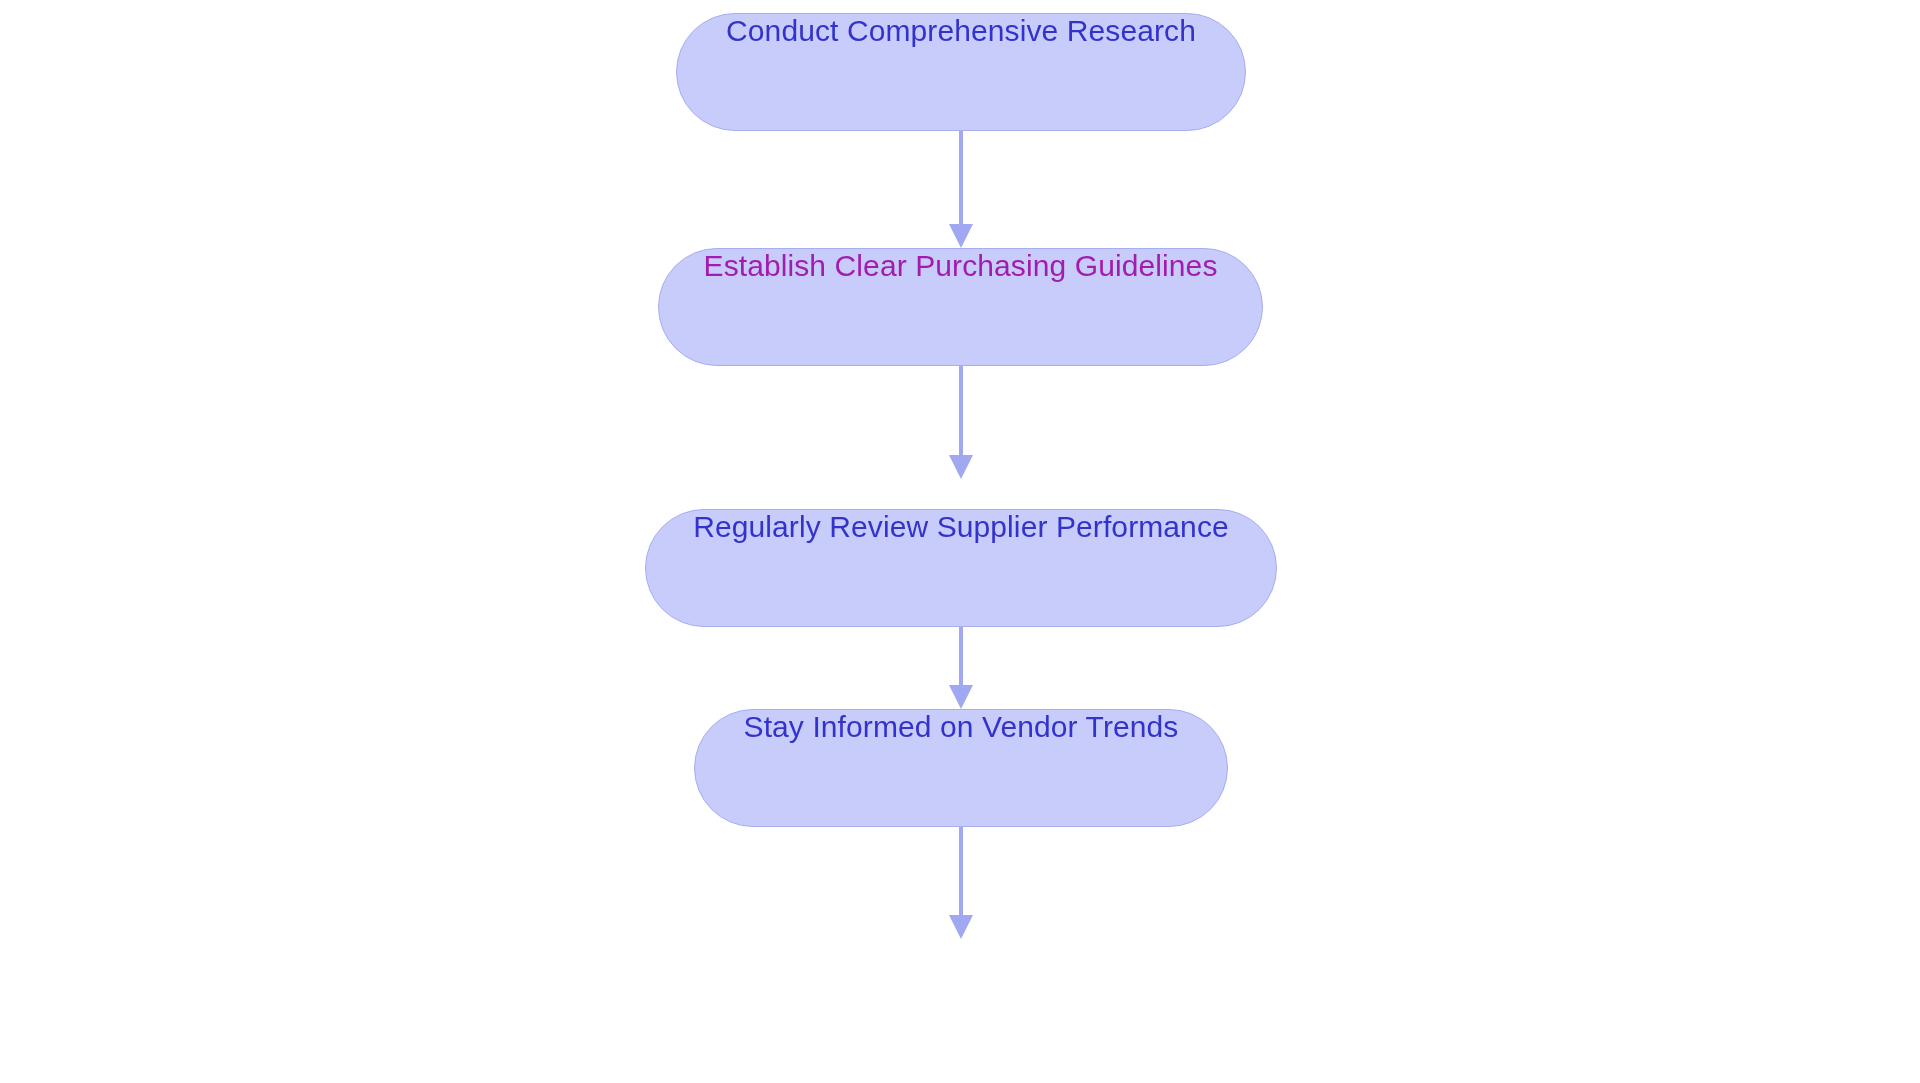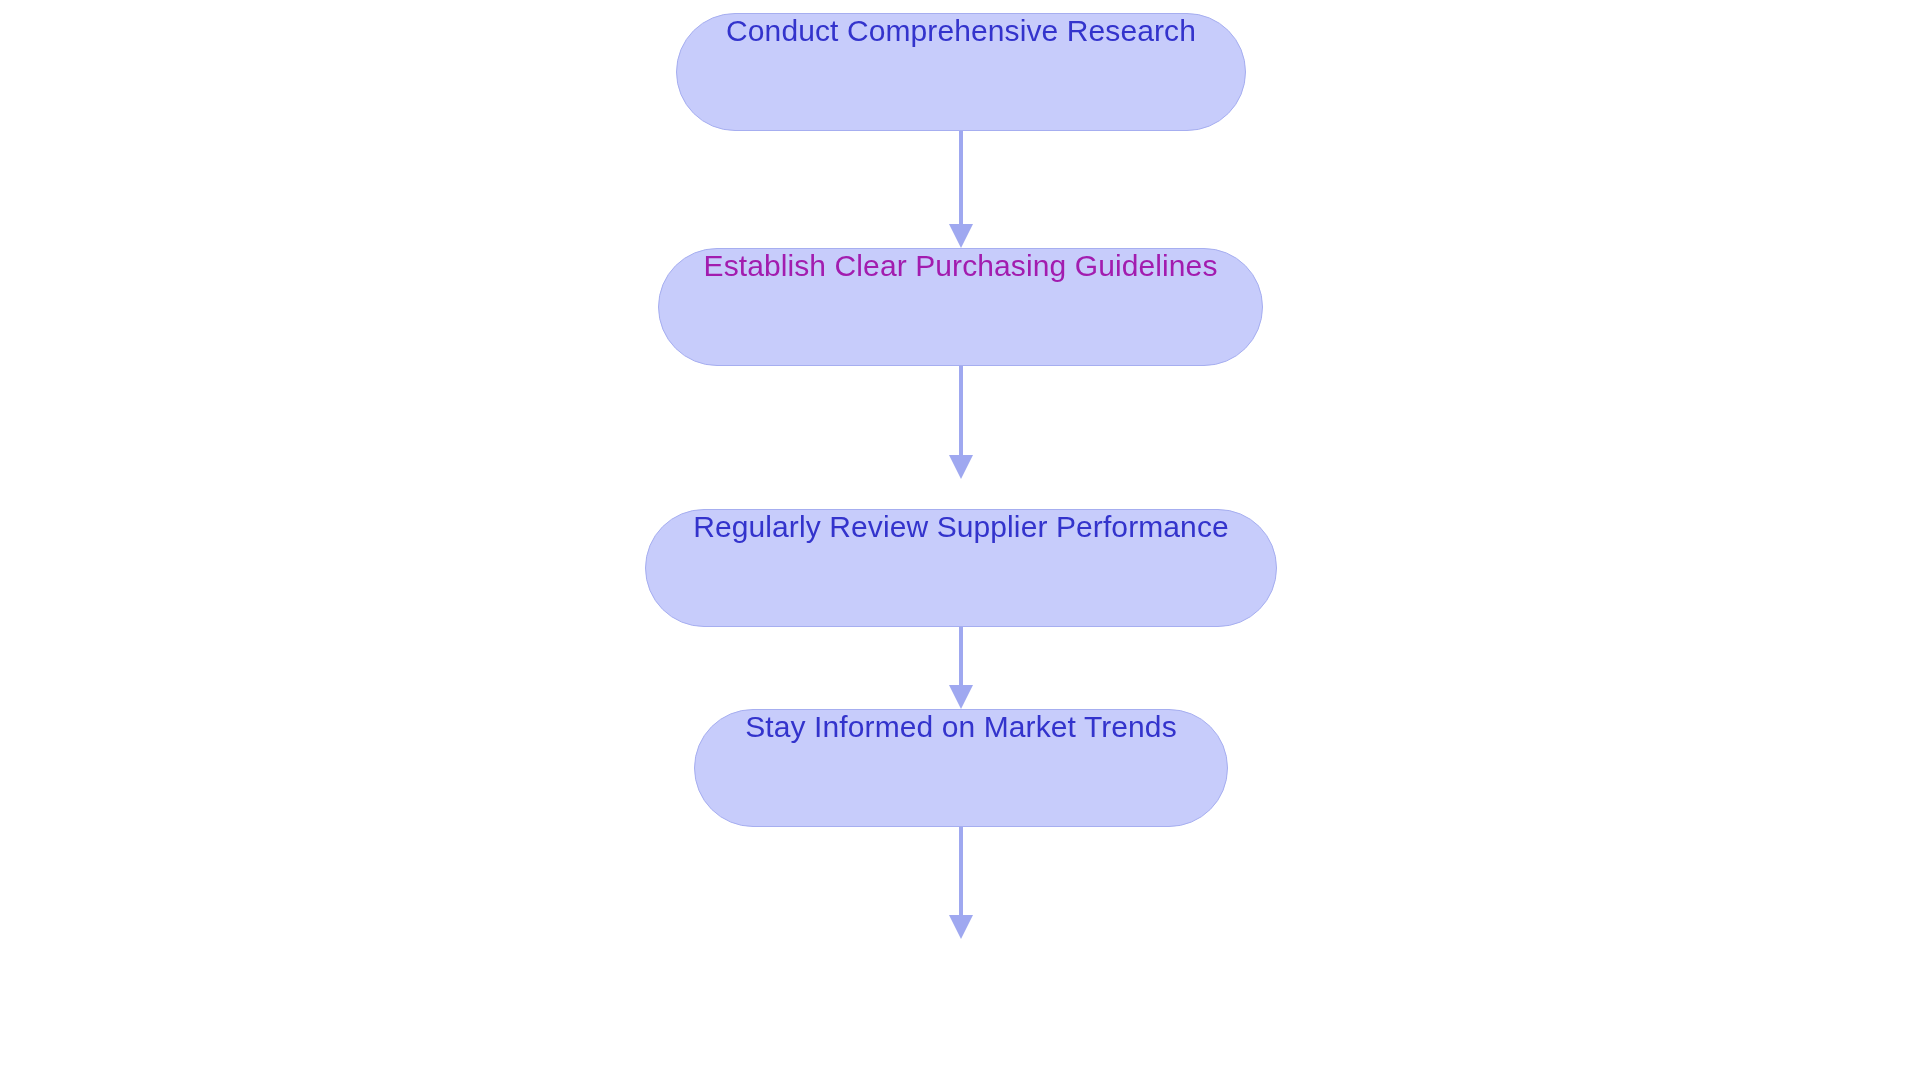--- a/index.html
+++ b/index.html
@@ -91,17 +91,17 @@
 
   <div class="flow-node" style="left: 658px; top: 248px; width: 605px; background: rgb(199, 204, 251); border-color: rgb(166, 174, 240);">
     <span class="flow-node-label" style="color: #a21caf;">Establish Clear Purchasing Guidelines</span>
   </div>
 
   <div class="flow-node" style="left: 645px; top: 487px; width: 632px; background: rgb(199, 204, 251); border-color: rgb(166, 174, 240); margin-top: 22px;">
     <span class="flow-node-label" style="color: rgb(51, 51, 204);">Regularly Review Supplier Performance</span>
   </div>
 
   <div class="flow-node" style="left: 694px; top: 709px; width: 534px; background: rgb(199, 204, 251); border-color: rgb(166, 174, 240);">
-    <span class="flow-node-label" style="color: rgb(51, 51, 204);">Stay Informed on Market Trends</span>
+    <span class="flow-node-label" style="color: rgb(51, 51, 204);">Stay Informed on Vendor Trends</span>
   </div>
 
 
 </div>
 
 </body></html>

